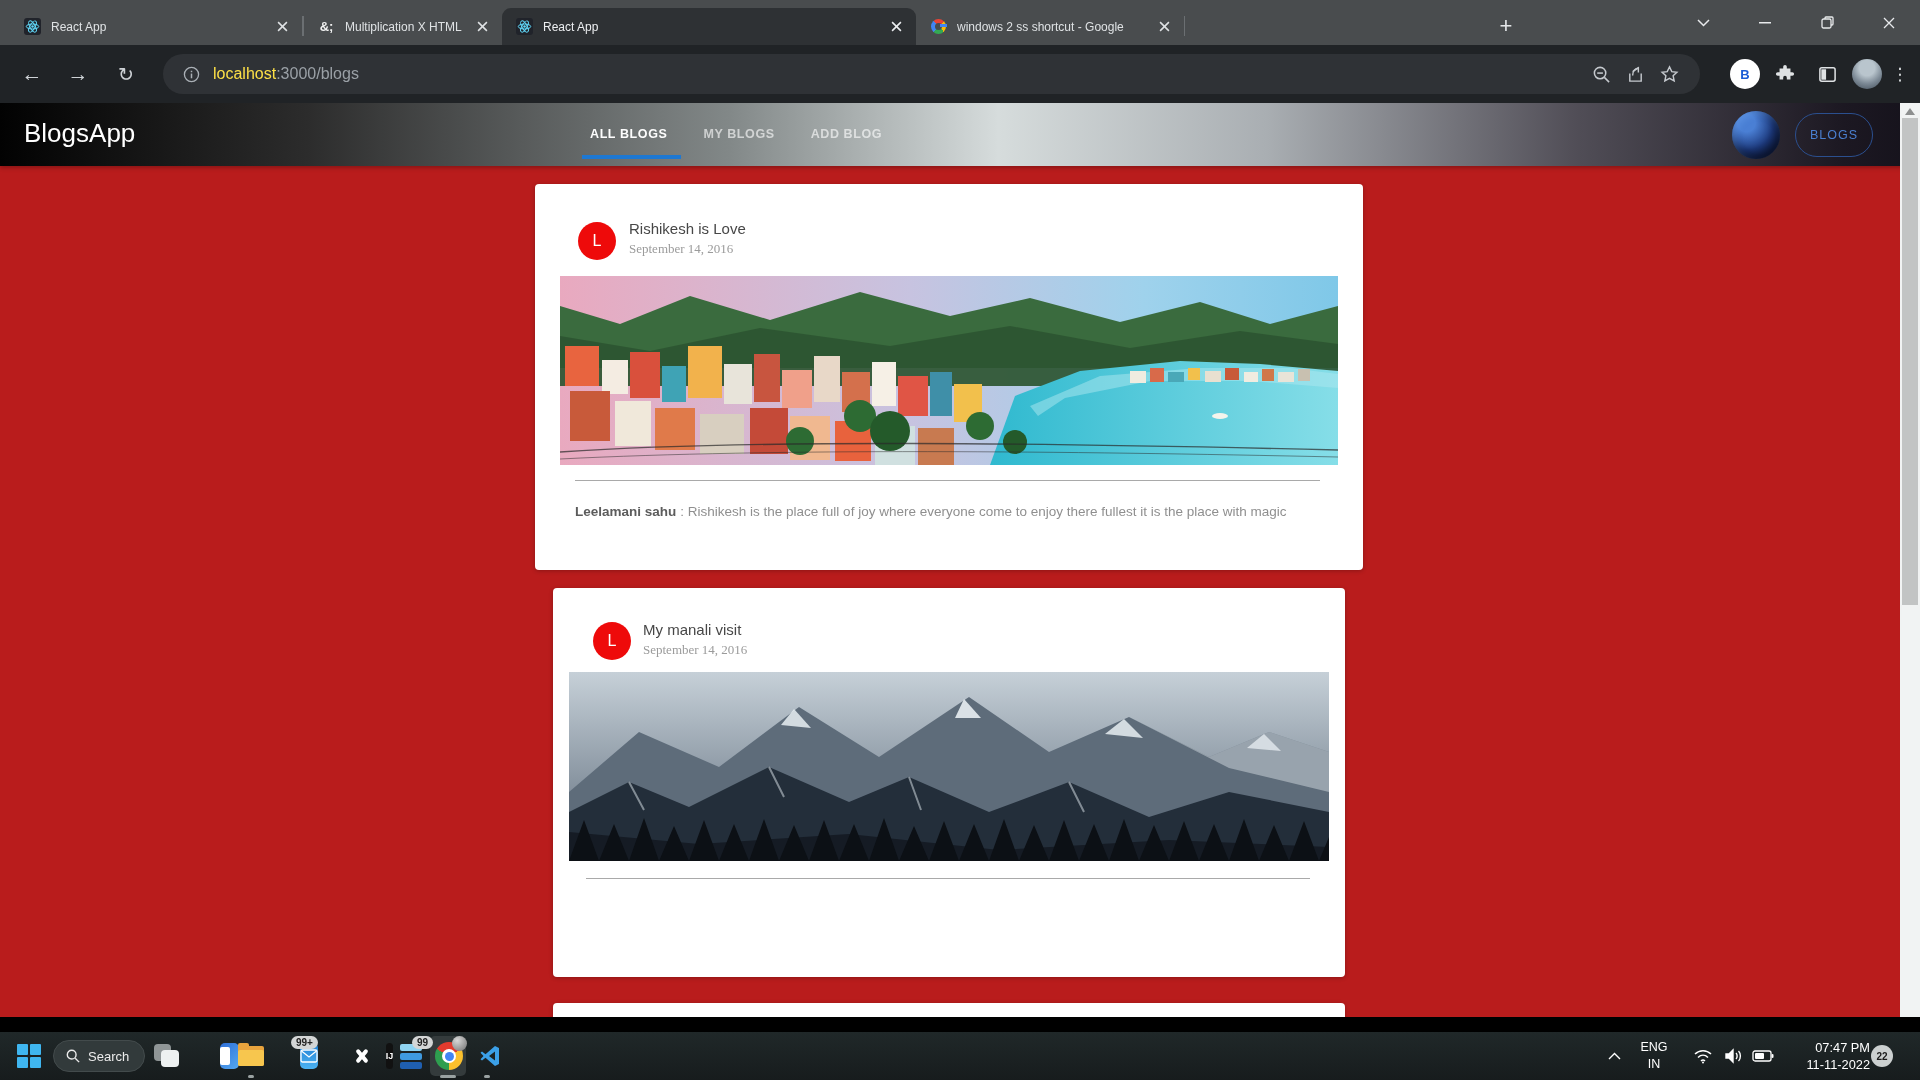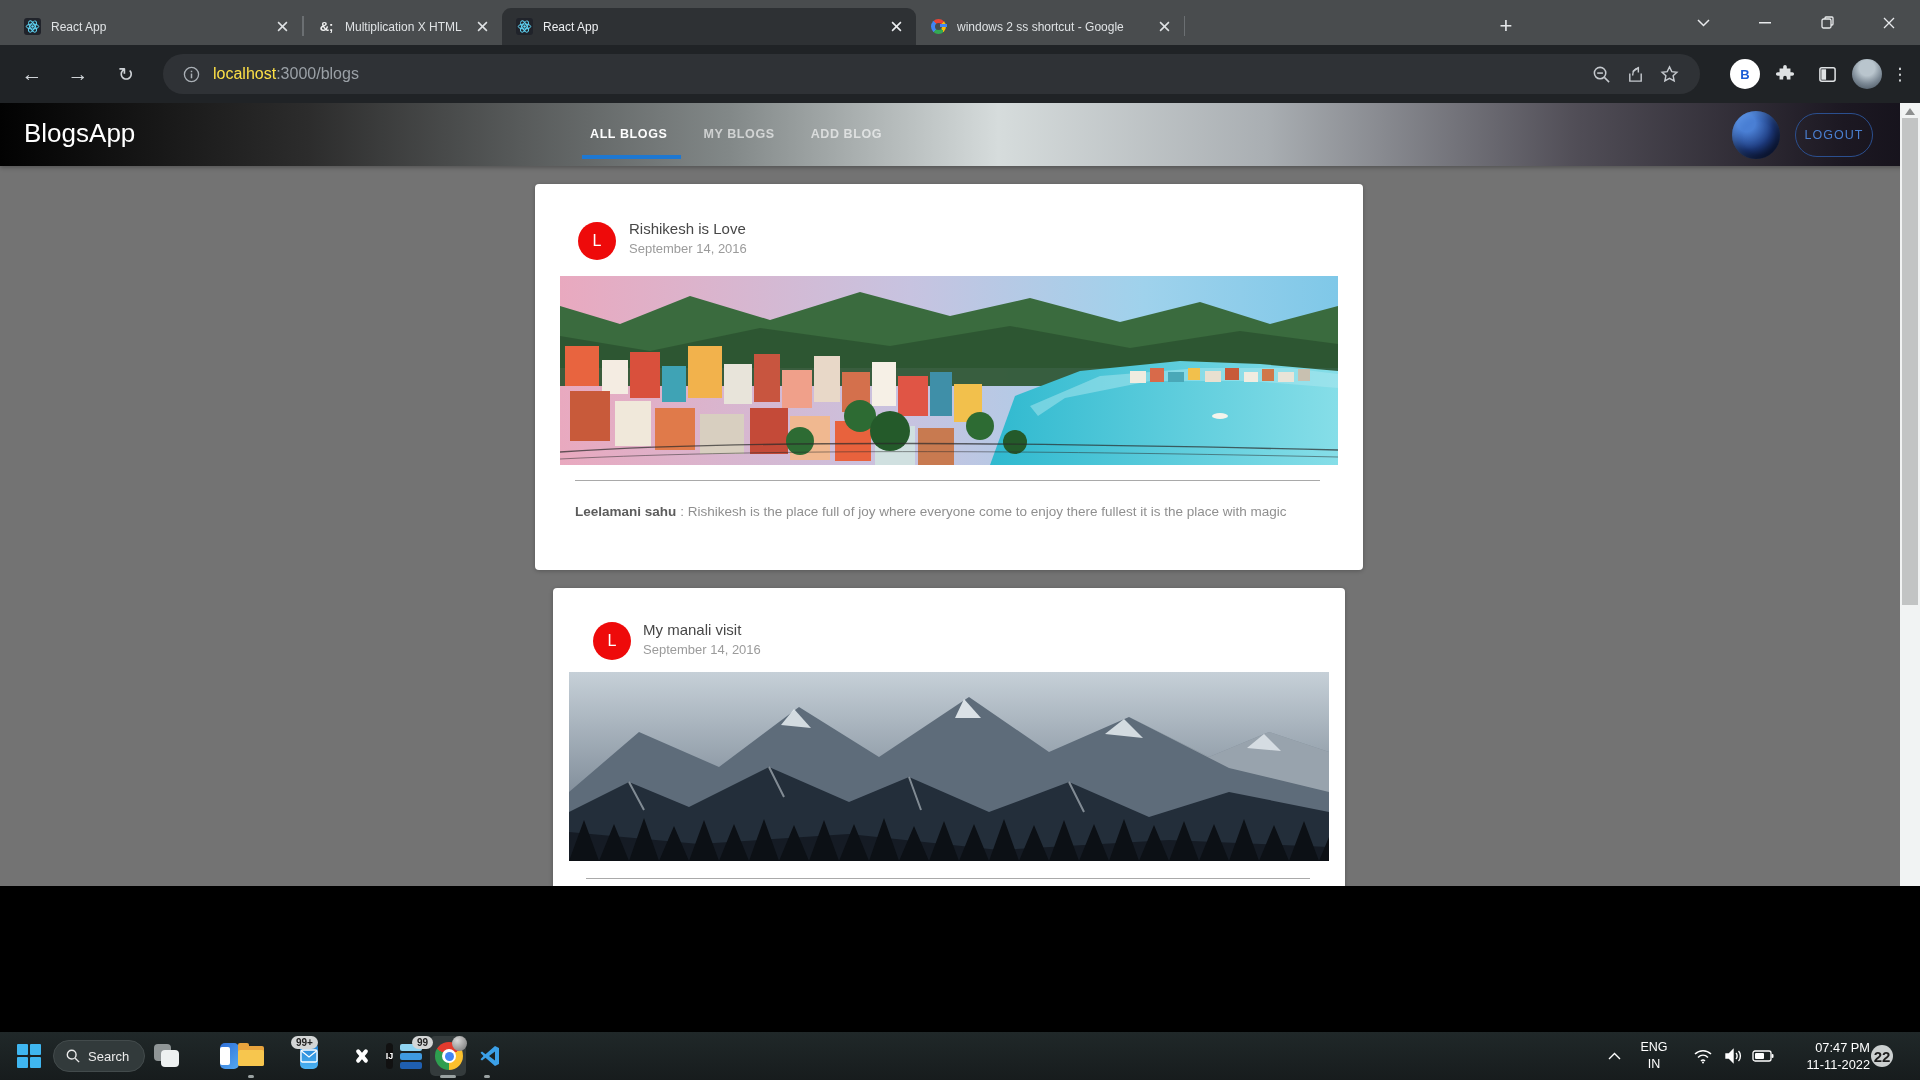--- a/index.html
+++ b/index.html
@@ -42,21 +42,21 @@
   .omni-url .rest { color:#9aa0a6; }
   .ticon { width:34px; height:34px; display:flex; align-items:center; justify-content:center; flex:none; }
   .right-tools { position:absolute; right:10px; top:0; height:58px; display:flex; align-items:center; gap:8px; }
   .bbadge { width:30px; height:30px; border-radius:50%; background:#fff; color:#1a5cd6; font-weight:bold;
     font-size:13px; display:flex; align-items:center; justify-content:center; }
   .pavatar { width:30px; height:30px; border-radius:50%;
     background:radial-gradient(circle at 50% 30%, #b9c5cd 0 30%, #7d8a96 60%, #3e4a56 100%); }
   .dots { color:#dfe2e4; font-size:17px; letter-spacing:0; width:20px; text-align:center; }
 
   
-  .viewport { position:absolute; left:0; top:103px; width:1920px; height:783px; background:#737373; overflow:hidden; }
+  .viewport { position:absolute; left:0; top:103px; width:1920px; height:914px; background:#b91c1c; overflow:hidden; }
 
   
   .appbar { position:absolute; left:0; top:0; width:1920px; height:63px;
     background:linear-gradient(90deg,#020202 0%,#2c2c2c 16%,#828888 38%,#d6dcdc 52%,#a9aeb2 66%,#514e57 82%,#1c1822 96%,#15121b 100%);
     box-shadow:0 2px 4px rgba(0,0,0,.25); z-index:3; }
   .brand { position:absolute; left:24px; top:15px; color:#fff; font-size:26px; font-weight:500; }
   .navtabs { position:absolute; left:590px; top:24px; display:flex; gap:36px; }
   .navtab { position:relative; font-size:12.5px; font-weight:bold; letter-spacing:.6px;
     color:rgba(255,255,255,.62); }
   .navtab.active { color:#fdfdfd; }
@@ -70,21 +70,21 @@
 
   
   .page { position:absolute; left:0; top:63px; width:1920px; height:866px; overflow:hidden; }
   .card { position:absolute; background:#fff; border-radius:4px; box-shadow:0 1px 4px rgba(0,0,0,.25); }
   .card1 { left:535px; top:18px; width:828px; height:386px; }
   .card2 { left:553px; top:422px; width:792px; height:389px; }
   .card3 { left:553px; top:837px; width:792px; height:60px; border-radius:4px 4px 0 0; }
   .blog-avatar { position:absolute; width:38px; height:38px; border-radius:50%; background:#ee0a0a;
     color:#fff; font-size:16px; display:flex; align-items:center; justify-content:center; }
   .blog-title { position:absolute; font-size:15px; color:#474747; }
-  .blog-date { position:absolute; font-size:13px; color:#9b9b9b; }
+  .blog-date { position:absolute; font-size:13px; color:#9b9b9b;font-family:Liberation Serif, serif; }
   .blog-img { position:absolute; overflow:hidden; }
   .blog-img svg { display:block; width:100%; height:100%; }
   .divider { position:absolute; height:1px; background:#a9a9a9; }
   .comment { position:absolute; font-size:13.5px; color:#8f8f8f; line-height:1.55; }
   .comment b { color:#5c5c5c; margin-right:4px; }
 
   
   .scrollbar { position:absolute; right:0; top:0; width:20px; height:929px; background:#f1f3f3; z-index:6; }
   .sb-thumb { position:absolute; left:2px; top:15px; width:16px; height:487px; background:#c2c4c4; }
   .sb-arrow { position:absolute; left:5px; width:0; height:0; border-left:5px solid transparent;
@@ -140,21 +140,21 @@
   .vscode-ic svg { display:block; }
   .tray-chevron { position:absolute; left:1600px; top:8px; width:28px; height:32px; display:flex;
     align-items:center; justify-content:center; }
   .lang { position:absolute; left:1636px; top:7px; width:36px; text-align:center; color:#fff;
     font-size:12.5px; line-height:17px; }
   .tray-ic { position:absolute; top:8px; width:30px; height:32px; display:flex; align-items:center;
     justify-content:center; }
   .clock { position:absolute; left:1790px; top:7px; width:80px; text-align:right; color:#fff;
     font-size:12.8px; line-height:17px; }
   .notif-badge { position:absolute; left:1871px; top:13px; width:22px; height:22px; border-radius:50%;
-    background:#ccd0d0; color:#1c1c1c; font-size:15px; font-weight:bold; display:flex;
+    background:#ccd0d0; color:#1c1c1c; font-size:10px; font-weight:bold; display:flex;
     align-items:center; justify-content:center; }
 </style>
 </head>
 <body>
 
 <div class="screen">
 
   <div class="tabstrip">
     <div class="tabs">
 
@@ -307,21 +307,21 @@
   <div class="viewport">
 
     <div class="appbar">
       <div class="brand">BlogsApp</div>
       <div class="navtabs">
         <span class="navtab active"><span>ALL BLOGS</span><span class="nav-indicator"></span></span>
         <span class="navtab">MY BLOGS</span>
         <span class="navtab">ADD BLOG</span>
       </div>
       <div class="hdr-avatar"></div>
-      <div class="logout-btn">LOGOUT</div>
+      <div class="logout-btn">BLOGS</div>
     </div>
 
     <div class="page">
 
       <div class="card card1">
         <div class="blog-avatar" style="left:43px; top:38px">L</div>
         <div class="blog-title" style="left:94px; top:36px">Rishikesh is Love</div>
         <div class="blog-date" style="left:94px; top:57px">September 14, 2016</div>
         <div class="blog-img" style="left:25px; top:92px; width:778px; height:189px">
           <svg viewBox="0 0 778 189" preserveAspectRatio="none">

